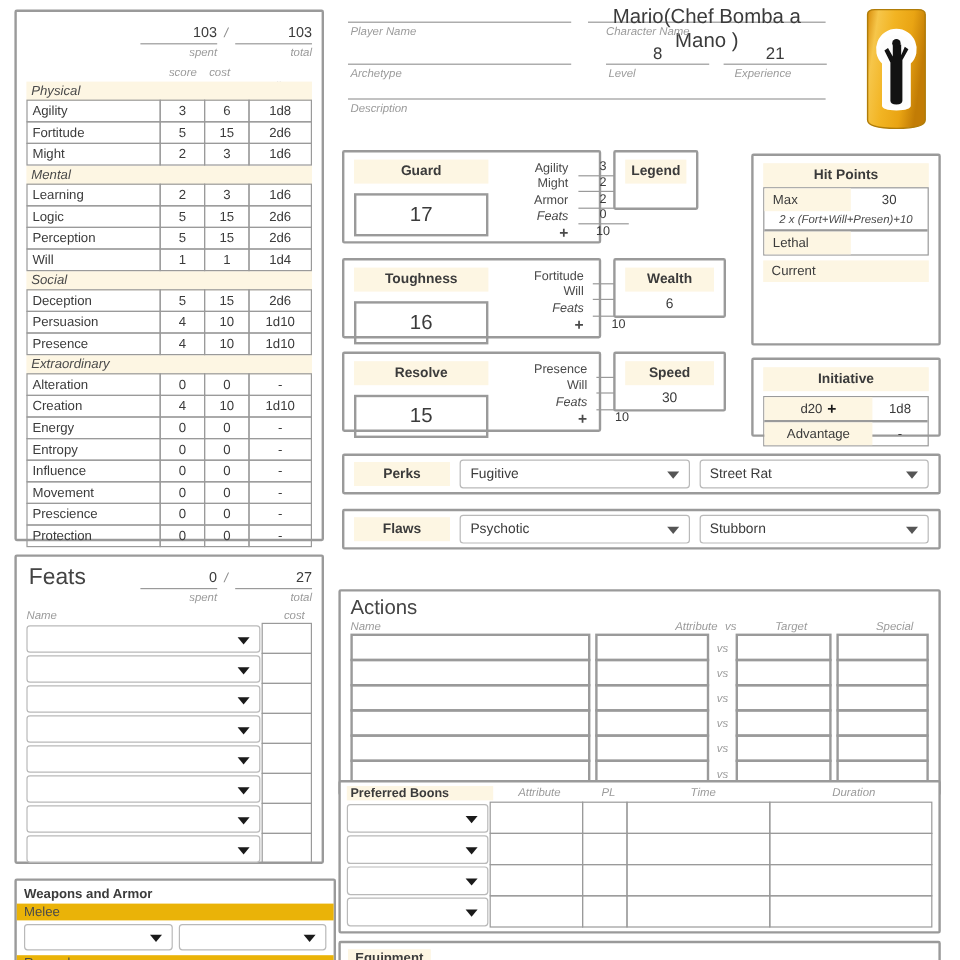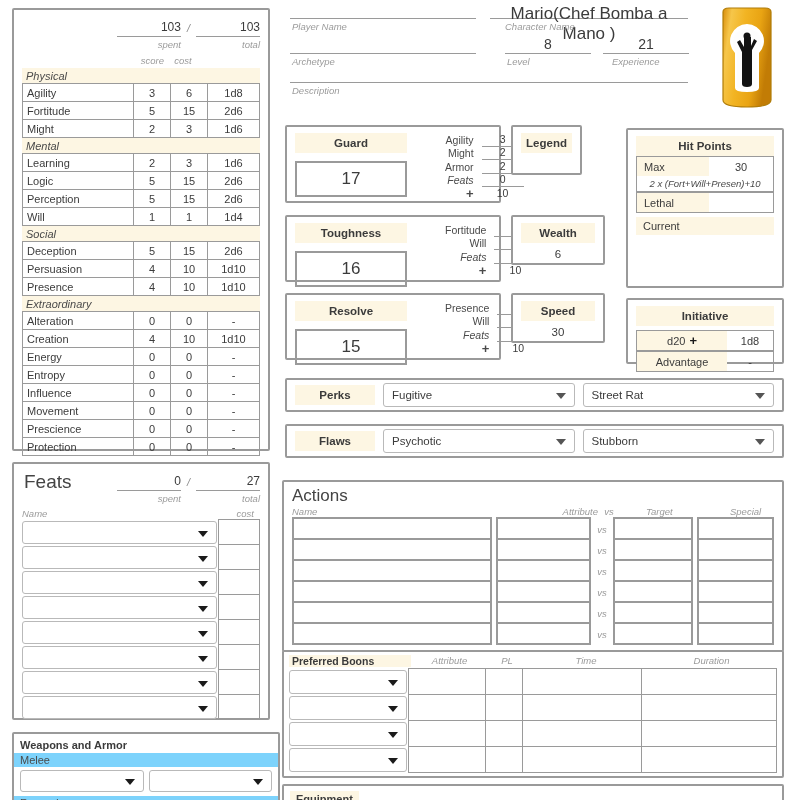--- a/index.html
+++ b/index.html
@@ -80,21 +80,21 @@
   .caret {
     position: absolute; right: 8px; top: 50%; margin-top: -2px;
     width: 0; height: 0; border-left: 5px solid transparent;
     border-right: 5px solid transparent; border-top: 6px solid #1a1a1a;
   }
   .caret.grey { border-top-color: #555; }
 
   
   #weapons { left: 12px; top: 732px; width: 268px; height: 120px; }
   .wa-title { font-size: 11px; font-weight: bold; color: #3b3b3b; padding: 5px 0 2px 6px; }
-  .wa-sub { font-size: 11px; color: #4a4a4a; background: #7dd3fc; padding: 1px 6px; }
+  .wa-sub { font-size: 11px; color: #4a4a4a; background: #eab308; padding: 1px 6px; }
   .wa-row { display: flex; gap: 5px; padding: 3px 6px 0 6px; }
   .wa-sel {
     flex: 1; height: 22px; border: 1px solid #b9b9b9; border-radius: 3px;
     position: relative; background: #fff;
   }
 
   
   .hline { position: absolute; border-bottom: 1px solid #9a9a9a; }
   .hlbl { position: absolute; font-style: italic; font-size: 9.5px; color: #9b9b9b; }
   .hval { position: absolute; font-size: 17px; color: #3b3b3b; }
@@ -154,21 +154,21 @@
     flex: 0 0 80px; background: #fdf6e3; text-align: center;
     font-weight: bold; font-size: 11.5px; padding: 4px 0;
   }
   .pf-sel {
     flex: 1; height: 24px; border: 1px solid #b9b9b9; border-radius: 3px;
     position: relative; display: flex; align-items: center; padding-left: 8px;
     font-size: 11.5px; color: #3b3b3b; background: #fff;
   }
 
   
-  #actions { left: 282px; top: 480px; width: 502px; height: 172px; }
+  #actions { left: 282px; top: 491px; width: 502px; height: 172px; }
   .act-title { font-size: 17px; color: #444; padding: 4px 0 0 8px; }
   .act-hdr { display: flex; font-style: italic; font-size: 9.5px; color: #9b9b9b; padding: 0 8px; }
   .act-hdr .ah-name { flex: 0 0 206px; }
   .act-hdr .ah-attr { flex: 0 0 100px; text-align: right; }
   .act-hdr .ah-vs { flex: 0 0 22px; text-align: center; }
   .act-hdr .ah-target { flex: 0 0 84px; margin-left: 26px; }
   .act-hdr .ah-spec { flex: 1; }
   .act-body { padding: 2px 8px 0 8px; }
   .act-row { display: flex; height: 21px; }
   .act-row > div { border: 2px solid #9a9a9a; margin-top: -2px; }

